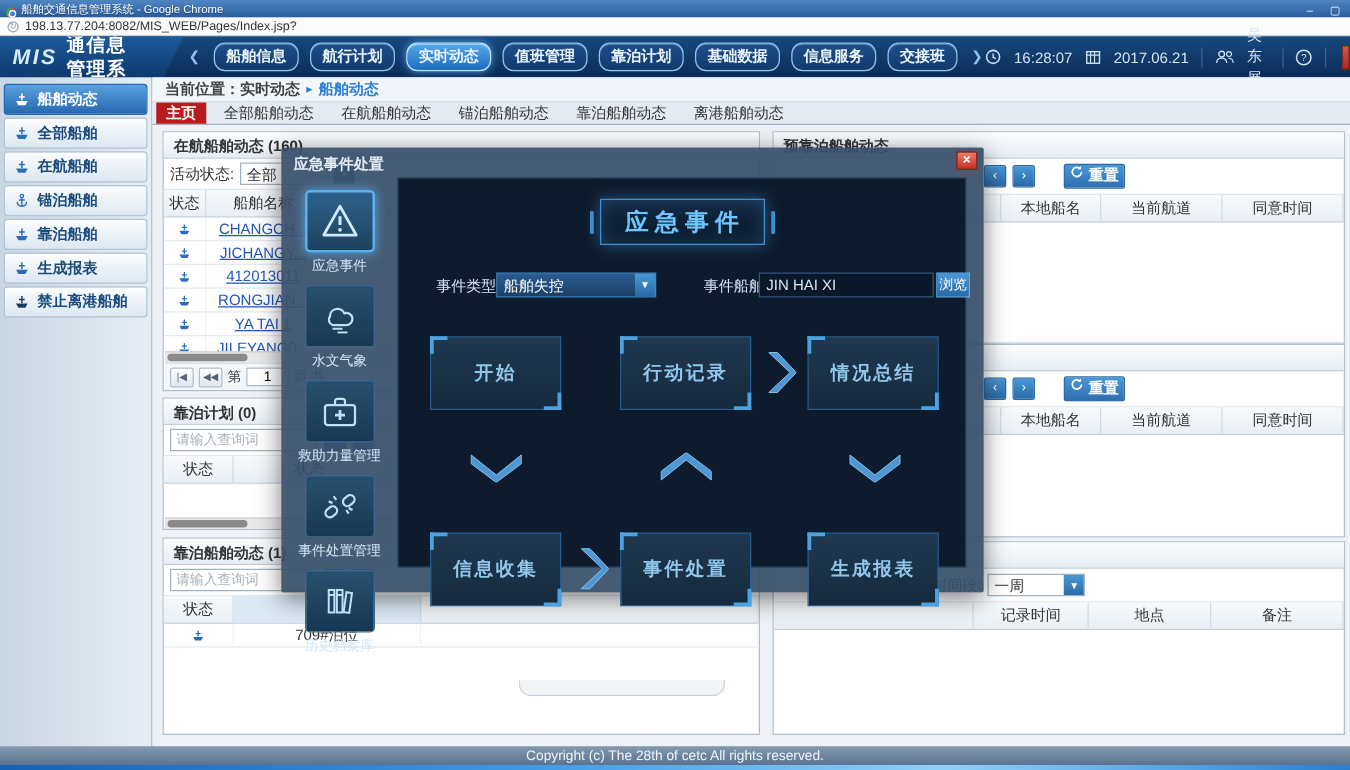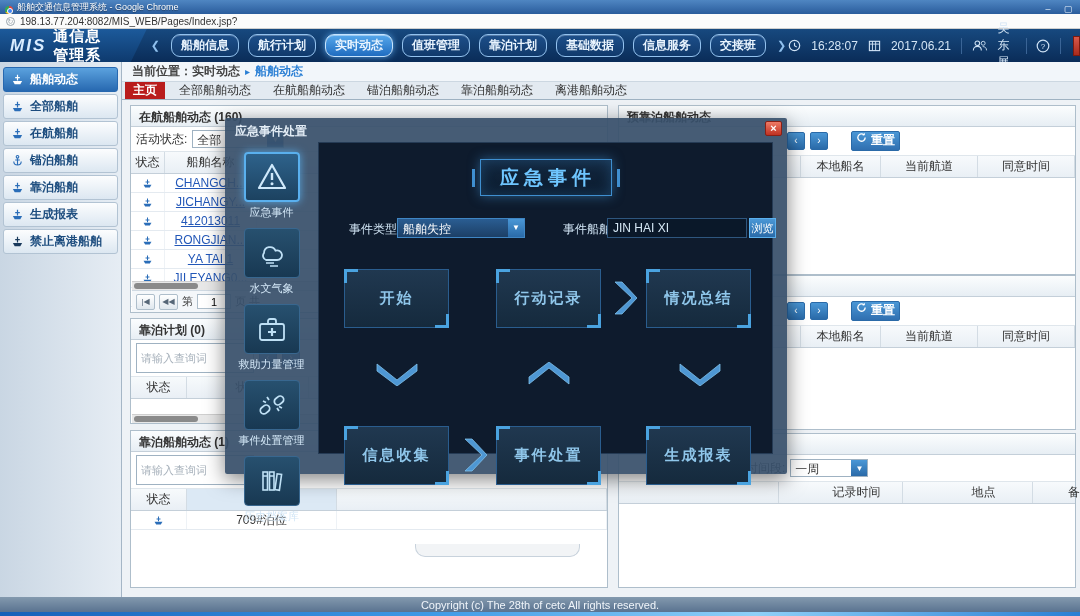--- a/index.html
+++ b/index.html
@@ -80,30 +80,30 @@
   .tbl-head { display:grid; background:linear-gradient(#f7fafc,#e9eff5); border-bottom:1px solid #c4cfd9;
     font-size:12px; color:#333; }
   .tbl-head div { padding:2px 3px; text-align:center; border-right:1px solid #d3dce4; white-space:nowrap; }
   .tbl-row { display:grid; font-size:12px; color:#333; border-bottom:1px solid #e4eaf0; height:19px; }
   .tbl-row div { display:flex; align-items:center; justify-content:center; border-right:1px solid #eef2f6; }
   .tbl-row a { color:#2257b8; text-decoration:underline; white-space:nowrap; }
   .g-sail { grid-template-columns:34px 92px 1fr; }
   .g-plan { grid-template-columns:56px 122px 1fr; }
   .g-berth { grid-template-columns:56px 150px 1fr; }
   .g-pre { grid-template-columns:182px 80px 97px 1fr; }
-  .g-log { grid-template-columns:160px 92px 98px 1fr;gap:32px; }
+  .g-log { grid-template-columns:160px 92px 98px 1fr; }
   .hscroll { position:absolute; left:1px; right:1px; height:9px; background:#e8e8e8;
     border-top:1px solid #cfcfcf; }
   .hthumb { position:absolute; left:2px; top:1px; width:64px; height:6px; background:#8a8a8a; border-radius:3px; }
   .pager { position:absolute; left:1px; right:1px; bottom:0; height:22px; background:#f4f7fa;
     border-top:1px solid #cfd9e2; display:flex; align-items:center; gap:4px; padding:0 4px; font-size:11px; color:#444; }
   .pg-btn { width:19px; height:16px; border:1px solid #aebecb; border-radius:2px;
     background:linear-gradient(#fff,#dfe7ee); font-size:8px; color:#567; text-align:center; line-height:14px; }
   .pg-input { width:34px; height:15px; border:1px solid #aebecb; font-size:11px; text-align:center; }
-  .search-input { width:118px; height:30px; border:1px solid #9fb2c2; font-size:11px; padding:0 4px; color:#333; }
+  .search-input { width:118px; height:18px; border:1px solid #9fb2c2; font-size:11px; padding:0 4px; color:#333; }
   .search-input::placeholder { color:#a8b2bc; }
   .sq-btn { width:18px; height:18px; background:linear-gradient(#4a97d6,#2a6aa8); border:1px solid #2a6aa8;
     color:#fff; font-size:10px; text-align:center; line-height:16px; border-radius:2px; }
   .reset-btn { height:20px; padding:0 4px; background:linear-gradient(#4a97d6,#2f6fb0); border:1px solid #2a6aa8;
     border-radius:2px; color:#fff; font-size:12px; font-weight:bold; display:inline-flex; align-items:flex-start; gap:4px; }
   .toolbar { display:flex; align-items:center; gap:5px; padding:4px 5px; border-bottom:1px solid #dfe6ec; }
 
   .bottom-handle { position:absolute; left:415px; top:544px; width:165px; height:13px; background:#f2f4f6;
     border:1px solid #c8d2dc; border-top:none; border-radius:0 0 10px 10px; z-index:5; }
 

